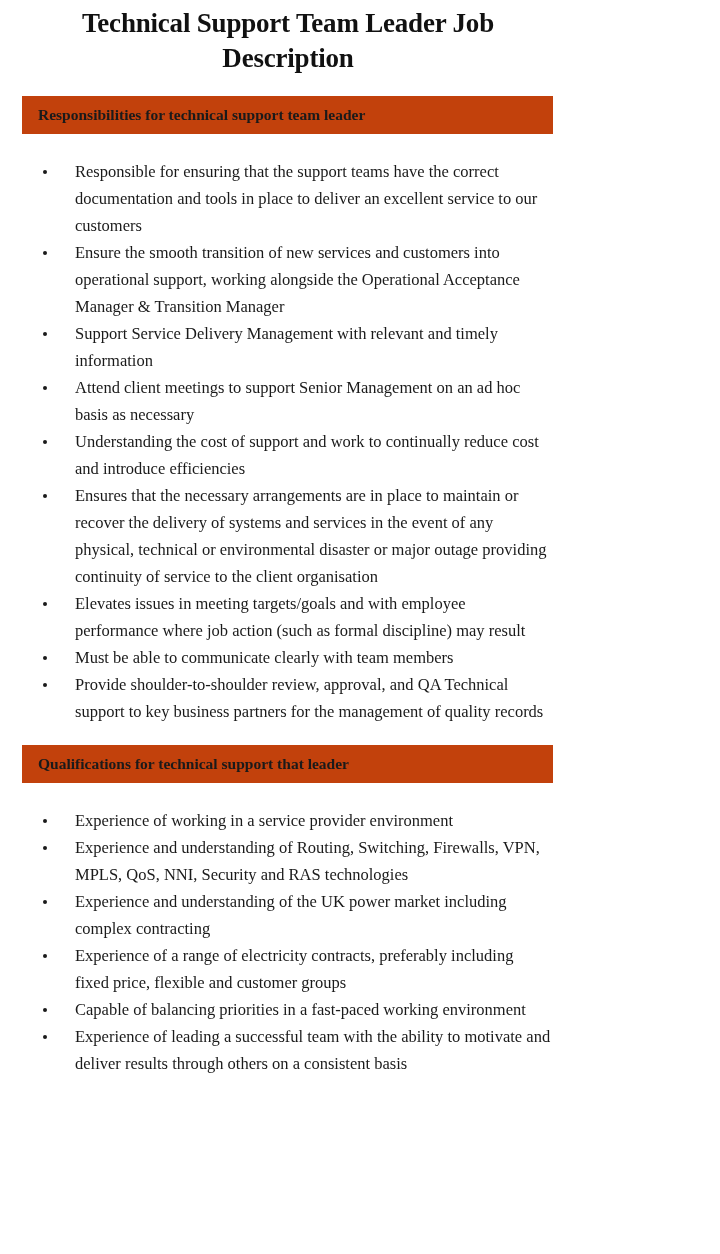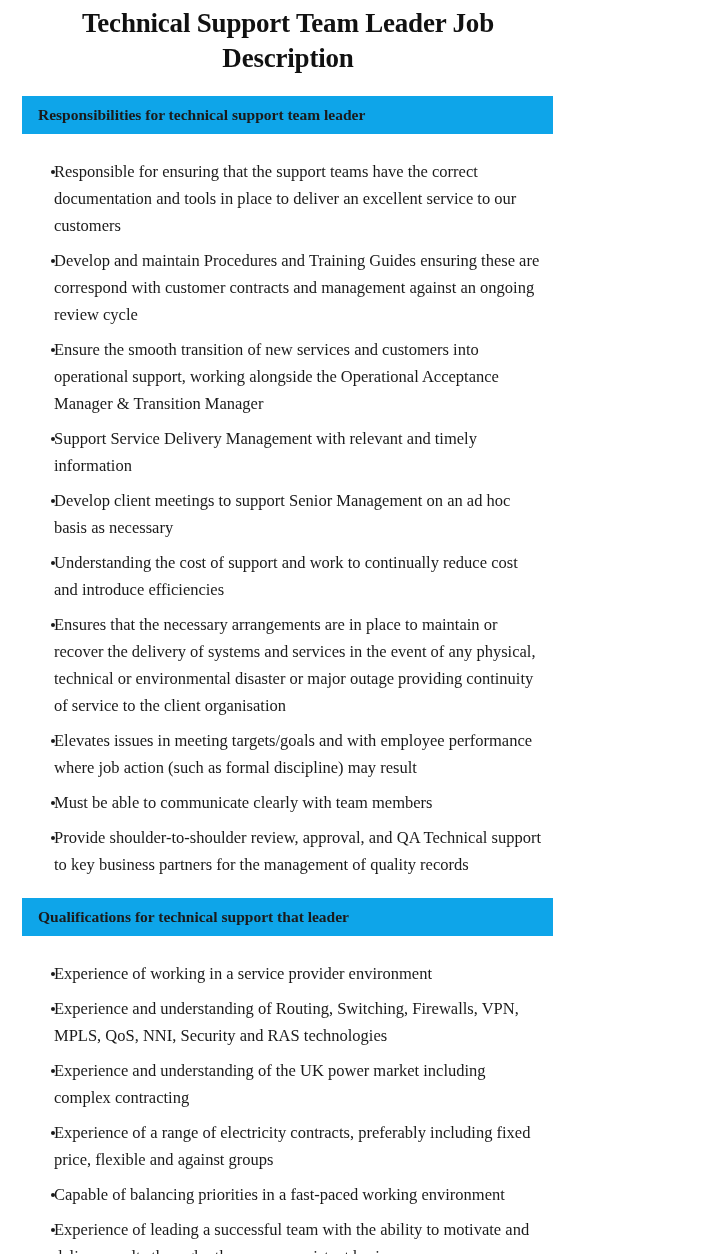--- a/index.html
+++ b/index.html
@@ -35,21 +35,21 @@
     line-height: 27px;
     color: #1a1a1a;
     margin: 22px 22px 0 22px;
     width: 675px;
     box-sizing: border-box;
   }
   .section {
     margin-top: 20px;
   }
   .section-header {
-    background: #0ea5e9;
+    background: #c2410c;
     margin: 0 23px 8px 22px;
     padding: 9px 0 10px 16px;
     box-sizing: border-box;
     font-size: 15.5px;
     font-weight: bold;
     color: #1a1a1a;
     line-height: 19px;
   }
   .bullet-list {
     list-style: none;
@@ -57,23 +57,23 @@
     padding: 0;
   }
   .bullet-list.first-list {
     margin-top: 24px;
   }
   .bullet-item {
     position: relative;
     font-size: 16.5px;
     line-height: 27px;
     color: #1a1a1a;
-    padding-left: 46px;
+    padding-left: 75px;
     padding-right: 25px;
-    margin: 8px;
+    margin: 0;
   }
   .bullet-item::before {
     content: "";
     position: absolute;
     left: 43px;
     top: 12px;
     width: 4px;
     height: 4px;
     border-radius: 50%;
     background: #1a1a1a;
@@ -87,39 +87,38 @@
 
 <div class="page">
 
   <h1 class="doc-title">Technical Support Team Leader Job Description</h1>
 
 
   <div class="section">
     <div class="section-header">Responsibilities for technical support team leader</div>
     <ul class="bullet-list first-list">
       <li class="bullet-item">Responsible for ensuring that the support teams have the correct documentation and tools in place to deliver an excellent service to our customers</li>
-      <li class="bullet-item">Develop and maintain Procedures and Training Guides ensuring these are correspond with customer contracts and management against an ongoing review cycle</li>
       <li class="bullet-item">Ensure the smooth transition of new services and customers into operational support, working alongside the Operational Acceptance Manager &amp; Transition Manager</li>
       <li class="bullet-item">Support Service Delivery Management with relevant and timely information</li>
-      <li class="bullet-item">Develop client meetings to support Senior Management on an ad hoc basis as necessary</li>
+      <li class="bullet-item">Attend client meetings to support Senior Management on an ad hoc basis as necessary</li>
       <li class="bullet-item">Understanding the cost of support and work to continually reduce cost and introduce efficiencies</li>
       <li class="bullet-item">Ensures that the necessary arrangements are in place to maintain or recover the delivery of systems and services in the event of any physical, technical or environmental disaster or major outage providing continuity of service to the client organisation</li>
       <li class="bullet-item">Elevates issues in meeting targets/goals and with employee performance where job action (such as formal discipline) may result</li>
       <li class="bullet-item">Must be able to communicate clearly with team members</li>
       <li class="bullet-item">Provide shoulder-to-shoulder review, approval, and QA Technical support to key business partners for the management of quality records</li>
     </ul>
   </div>
 
   <div class="section">
     <div class="section-header">Qualifications for technical support that leader</div>
     <ul class="bullet-list first-list">
       <li class="bullet-item">Experience of working in a service provider environment</li>
       <li class="bullet-item">Experience and understanding of Routing, Switching, Firewalls, VPN, MPLS, QoS, NNI, Security and RAS technologies</li>
       <li class="bullet-item">Experience and understanding of the UK power market including complex contracting</li>
-      <li class="bullet-item">Experience of a range of electricity contracts, preferably including fixed price, flexible and against groups</li>
+      <li class="bullet-item">Experience of a range of electricity contracts, preferably including fixed price, flexible and customer groups</li>
       <li class="bullet-item">Capable of balancing priorities in a fast-paced working environment</li>
       <li class="bullet-item">Experience of leading a successful team with the ability to motivate and deliver results through others on a consistent basis</li>
     </ul>
   </div>
 
   <div class="spacer-bottom"></div>
 
 </div>
 
 </body></html>

